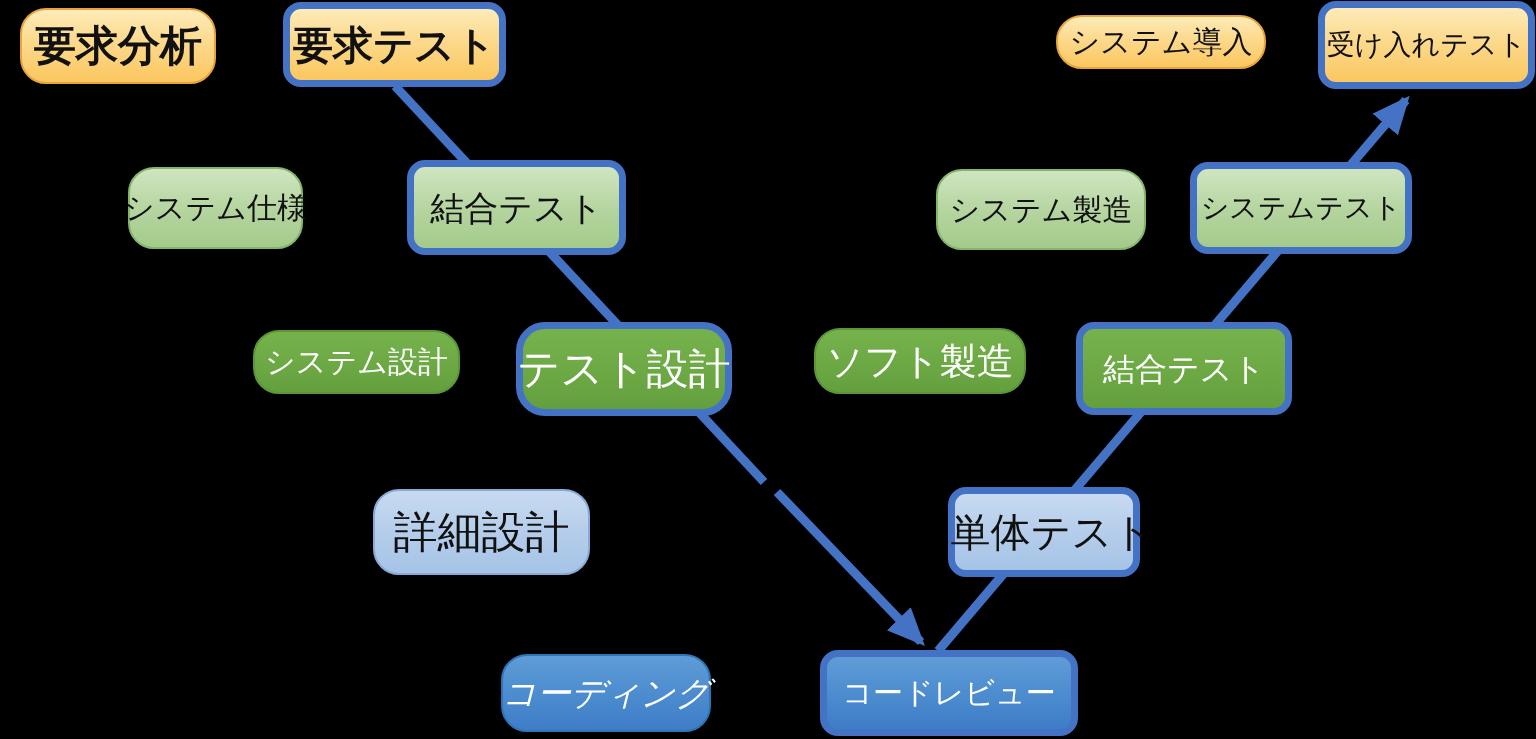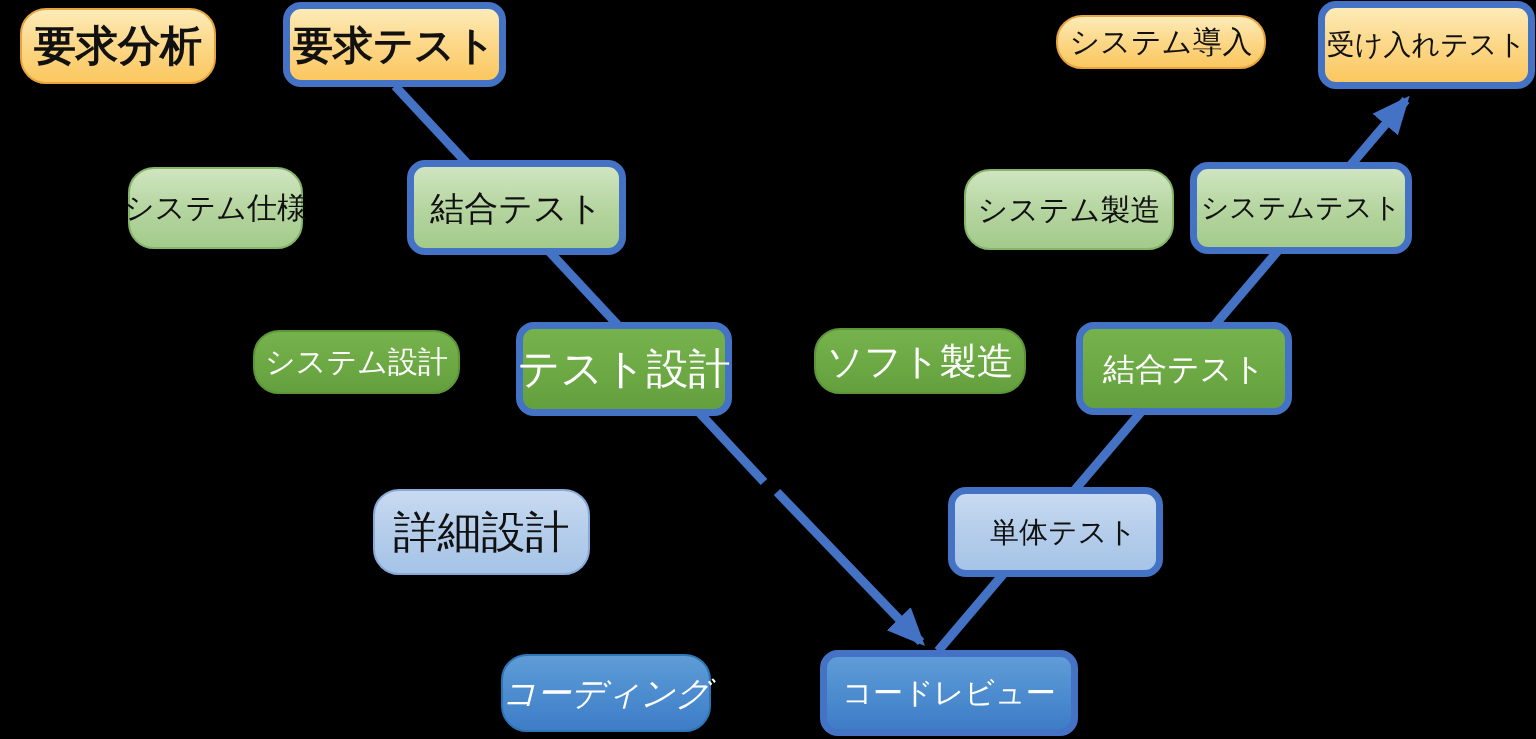--- a/index.html
+++ b/index.html
@@ -41,27 +41,27 @@
     <line x1="938" y1="651" x2="1406" y2="100" stroke="#4472C4" stroke-width="9" marker-end="url(#ah)"></line>
   </svg>
 
   <div class="node orange bold" style="left:20px;top:8px;width:196px;height:76px;font-size:42px;">要求分析</div>
   <div class="node orange accent bold" style="left:283px;top:2px;width:223px;height:85px;font-size:40px;">要求テスト</div>
   <div class="node orange" style="left:1056px;top:15px;width:210px;height:54px;font-size:30px;">システム導入</div>
   <div class="node orange accent" style="left:1318px;top:1px;width:217px;height:88px;font-size:28px;">受け入れテスト</div>
 
   <div class="node green-light" style="left:128px;top:167px;width:175px;height:82px;font-size:30px;">システム仕様</div>
   <div class="node green-light accent" style="left:407px;top:160px;width:219px;height:95px;font-size:34px;">結合テスト</div>
-  <div class="node green-light" style="left:936px;top:169px;width:210px;height:81px;font-size:30px;margin-left:28px;">システム製造</div>
+  <div class="node green-light" style="left:936px;top:169px;width:210px;height:81px;font-size:30px;">システム製造</div>
   <div class="node green-light accent" style="left:1190px;top:162px;width:222px;height:92px;font-size:28px;">システムテスト</div>
 
   <div class="node green-dark" style="left:253px;top:330px;width:207px;height:64px;font-size:30px;">システム設計</div>
-  <div class="node green-dark accent" style="left:516px;top:322px;width:216px;height:94px;font-size:42px;">テスト設計</div>
+  <div class="node green-dark accent" style="left:516px;top:322px;width:216px;height:94px;font-size:42px;border-radius:29px;">テスト設計</div>
   <div class="node green-dark" style="left:814px;top:328px;width:212px;height:66px;font-size:37px;">ソフト製造</div>
   <div class="node green-dark accent" style="left:1076px;top:322px;width:216px;height:93px;font-size:32px;">結合テスト</div>
 
   <div class="node blue-light" style="left:373px;top:489px;width:217px;height:86px;font-size:44px;text-align:center;">詳細設計</div>
-  <div class="node blue-light accent" style="left:948px;top:487px;width:215px;height:90px;font-size:29px;padding-left:16px;">単体テスト</div>
+  <div class="node blue-light accent" style="left:948px;top:487px;width:192px;height:90px;font-size:40px;padding-left:16px;">単体テスト</div>
 
   <div class="node blue-mid" style="left:501px;top:654px;width:210px;height:78px;font-size:34px;font-style:italic;">コーディング</div>
   <div class="node blue-mid accent" style="left:820px;top:650px;width:258px;height:86px;font-size:30px;">コードレビュー</div>
 
 </div>
 
 </body></html>

